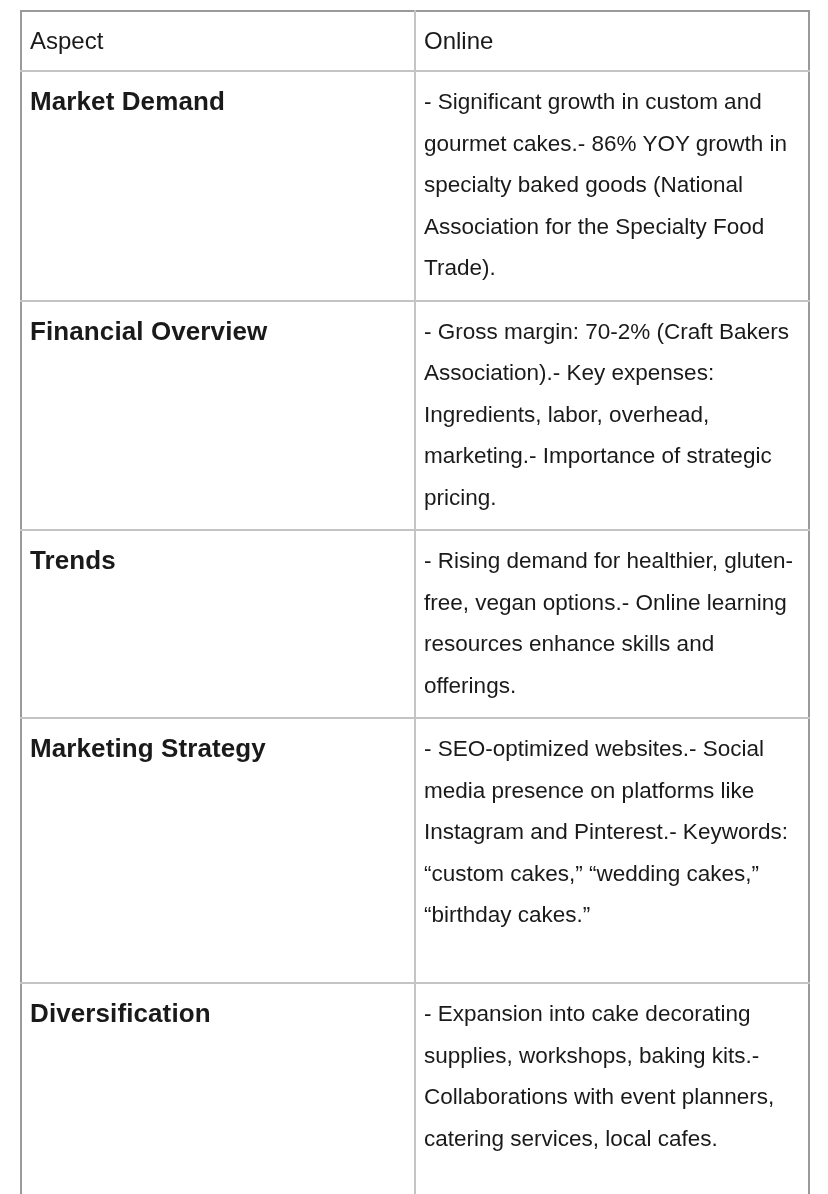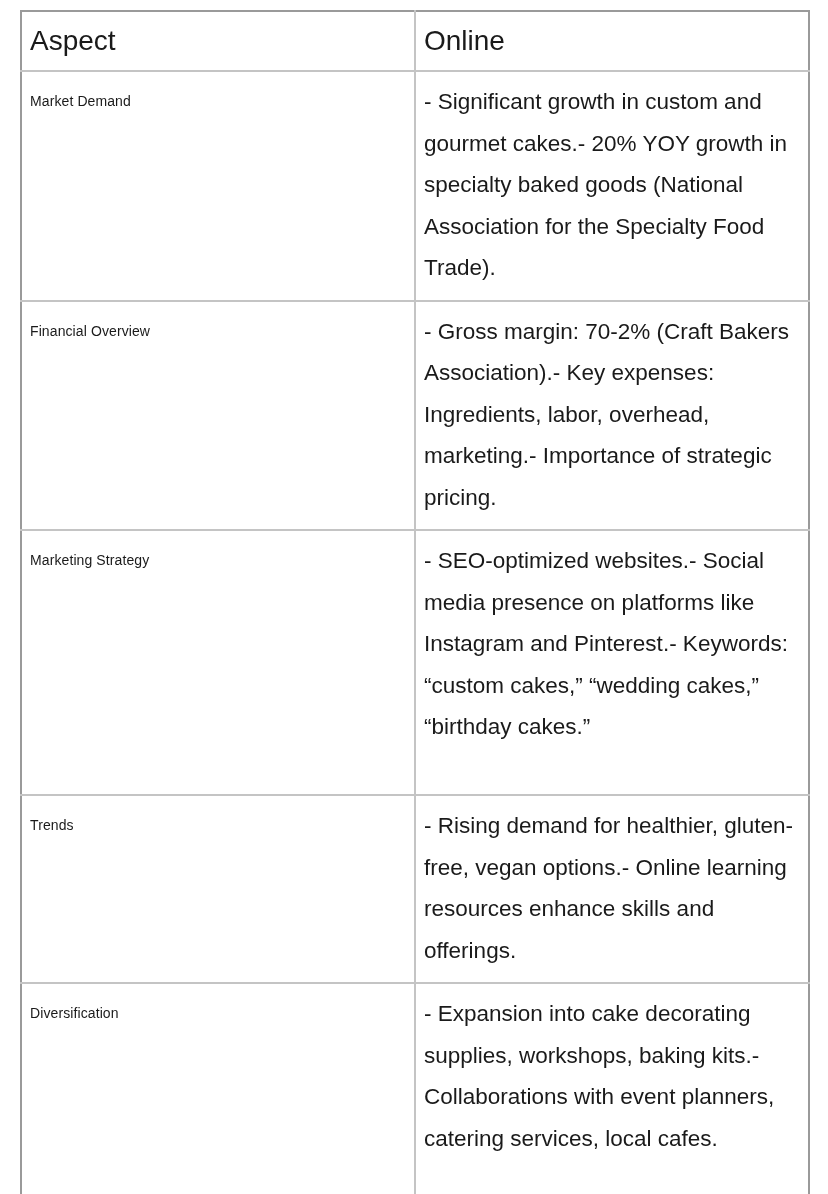--- a/index.html
+++ b/index.html
@@ -2,23 +2,23 @@
 <html><head>
 <meta charset="utf-8">
 <style>
   html, body { margin:0; padding:0; background:#ffffff; }
   body { width:828px; height:1194px; overflow:hidden; position:relative;
          font-family:"Liberation Sans", "DejaVu Sans", sans-serif; color:#1a1a1a; }
   table { position:absolute; left:20px; top:10px; border-collapse:collapse; table-layout:fixed; width:788px; }
   col.c1 { width:394px; }
   col.c2 { width:394px; }
   th, td { border:2px solid #c4c4c4; vertical-align:top; text-align:left; padding:0 8px; }
-  th { font-weight:normal; font-size:28px; height:56px; line-height:58px; }
+  th { font-weight:normal; font-size:24px; height:56px; line-height:58px; }
   td { font-size:22.5px; line-height:41.5px; padding-top:9px; padding-bottom:11px; }
-  td.aspect { font-weight:normal; font-size:14px; letter-spacing:0.1px;margin-top:20px; }
+  td.aspect { font-weight:bold; font-size:26px; letter-spacing:0.1px;margin-top:20px; }
   .outer-left { border-left-color:#9a9a9a; }
   .outer-right { border-right-color:#9a9a9a; }
   thead th { border-top-color:#9a9a9a; }
 </style>
 </head>
 <body>
 
 <table>
   <colgroup>
       <col class="c1">
@@ -26,33 +26,33 @@
     </colgroup>
   <thead>
     <tr>
       <th class="outer-left">Aspect</th>
       <th class="outer-right">Online</th>
     </tr>
   </thead>
   <tbody>
     <tr style="height:224px;">
       <td class="aspect outer-left">Market Demand</td>
-      <td class="outer-right">- Significant growth in custom and gourmet cakes.- 20% YOY growth in specialty baked goods (National Association for the Specialty Food Trade).</td>
+      <td class="outer-right">- Significant growth in custom and gourmet cakes.- 86% YOY growth in specialty baked goods (National Association for the Specialty Food Trade).</td>
     </tr>
     <tr style="height:224px;">
       <td class="aspect outer-left">Financial Overview</td>
       <td class="outer-right">- Gross margin: 70-2% (Craft Bakers Association).- Key expenses: Ingredients, labor, overhead, marketing.- Importance of strategic pricing.</td>
     </tr>
+    <tr style="height:182px;">
+      <td class="aspect outer-left">Trends</td>
+      <td class="outer-right">- Rising demand for healthier, gluten-free, vegan options.- Online learning resources enhance skills and offerings.</td>
+    </tr>
     <tr style="height:265px;">
       <td class="aspect outer-left">Marketing Strategy</td>
       <td class="outer-right">- SEO-optimized websites.- Social media presence on platforms like Instagram and Pinterest.- Keywords: “custom cakes,” “wedding cakes,” “birthday cakes.”</td>
-    </tr>
-    <tr style="height:182px;">
-      <td class="aspect outer-left">Trends</td>
-      <td class="outer-right">- Rising demand for healthier, gluten-free, vegan options.- Online learning resources enhance skills and offerings.</td>
     </tr>
     <tr style="height:225px;">
       <td class="aspect outer-left">Diversification</td>
       <td class="outer-right">- Expansion into cake decorating supplies, workshops, baking kits.- Collaborations with event planners, catering services, local cafes.</td>
     </tr>
 
   </tbody>
 </table>
 
 </body></html>

